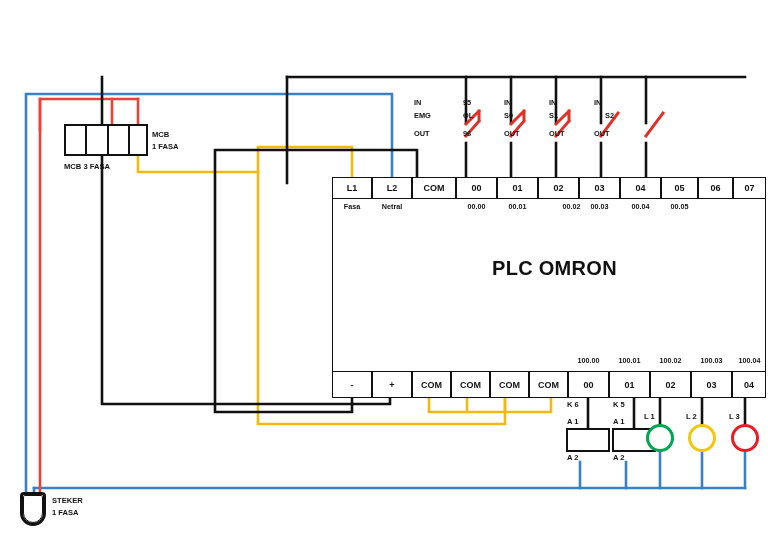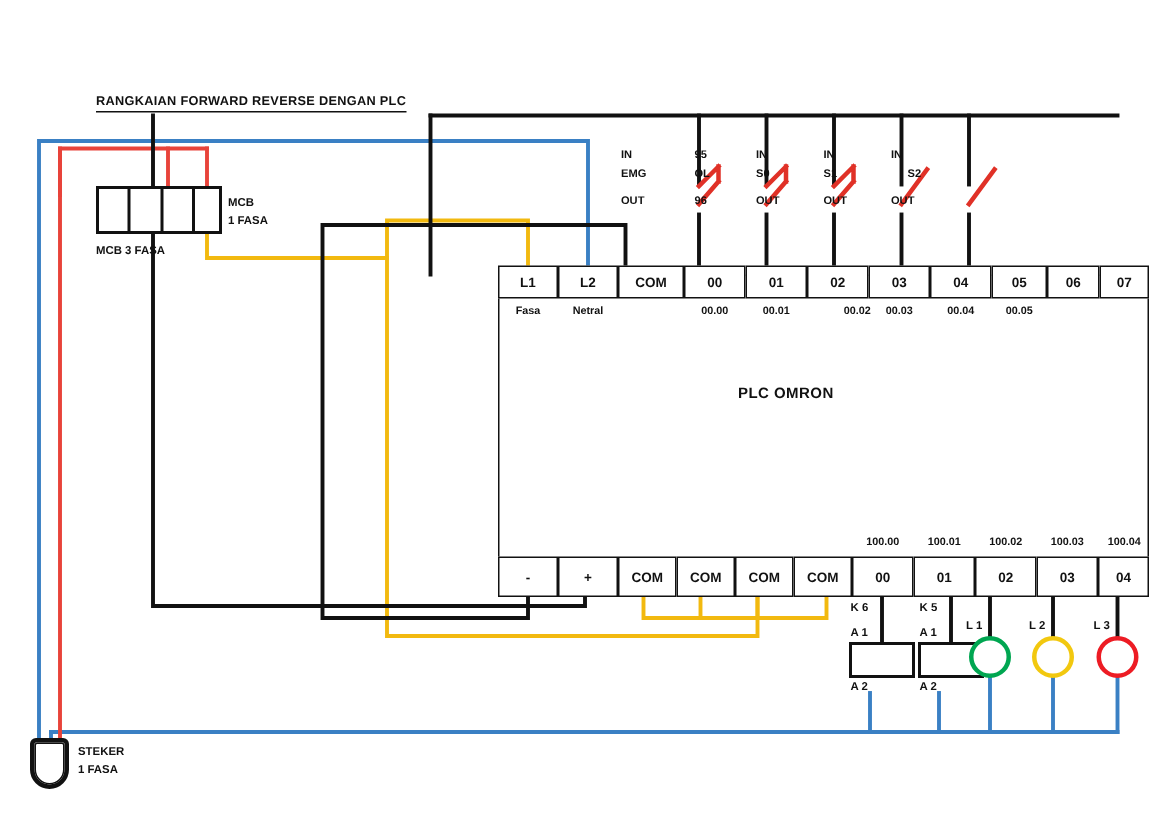--- a/index.html
+++ b/index.html
@@ -22,32 +22,31 @@
   .sublbl{position:absolute;font-size:7.2px;font-weight:bold;color:#111;text-align:center;}
   .outlbl{position:absolute;font-size:7.2px;font-weight:bold;color:#111;text-align:center;}
   .swlbl{position:absolute;font-size:7.4px;font-weight:bold;color:#111;text-align:left;white-space:nowrap;}
   .devlbl{position:absolute;font-size:7.6px;font-weight:bold;color:#111;white-space:nowrap;}
   .mcb3{position:absolute;box-sizing:border-box;border:2.2px solid #111;background:#fff;display:flex;}
   .mcb3 i{flex:1;border-right:2px solid #111;display:block;}
   .mcb3 i:last-child{border-right:none;}
   .mcb1{position:absolute;box-sizing:border-box;border:2.2px solid #111;background:#fff;}
   .coil{position:absolute;box-sizing:border-box;border:2.6px solid #111;background:#fff;}
   .lamp{position:absolute;box-sizing:border-box;border-radius:50%;background:#fff;}
-  .plcname{position:absolute;font-size:10px;font-weight:bold;color:#111;letter-spacing:.3px;}
+  .plcname{position:absolute;font-size:20px;font-weight:bold;color:#111;letter-spacing:.3px;}
   .steker{position:absolute;width:26px;height:34px;border:3px solid #111;
           border-radius:4px 4px 13px 13px;box-sizing:border-box;background:#fff;}
   .steker b{display:block;width:100%;height:100%;border:1.6px solid #111;
             border-radius:2px 2px 11px 11px;box-sizing:border-box;}
 </style>
 </head>
 <body>
 
 <div id="canvas">
 
-  <div class="title">RANGKAIAN FORWARD REVERSE DENGAN PLC</div>
 
   <svg id="wires" viewBox="0 0 768 544">
     <g fill="none" stroke-linecap="square" stroke-linejoin="miter">
 
       <g stroke="#3a80c4" stroke-width="2.6">
         <path d="M26,495 L26,94 L392,94 L392,183"></path>
       </g>
 
       <g stroke="#3a80c4" stroke-width="2.6">
         <path d="M34,488 L745,488"></path>

